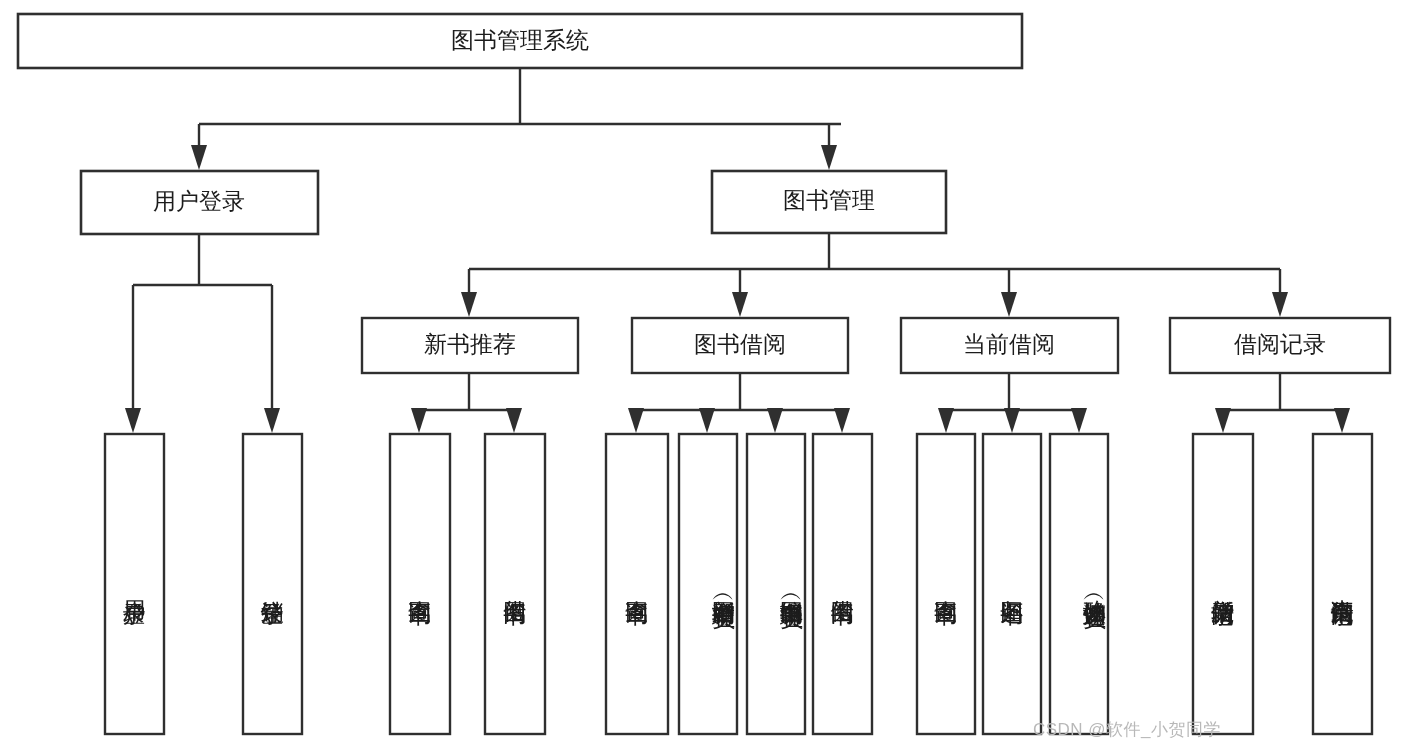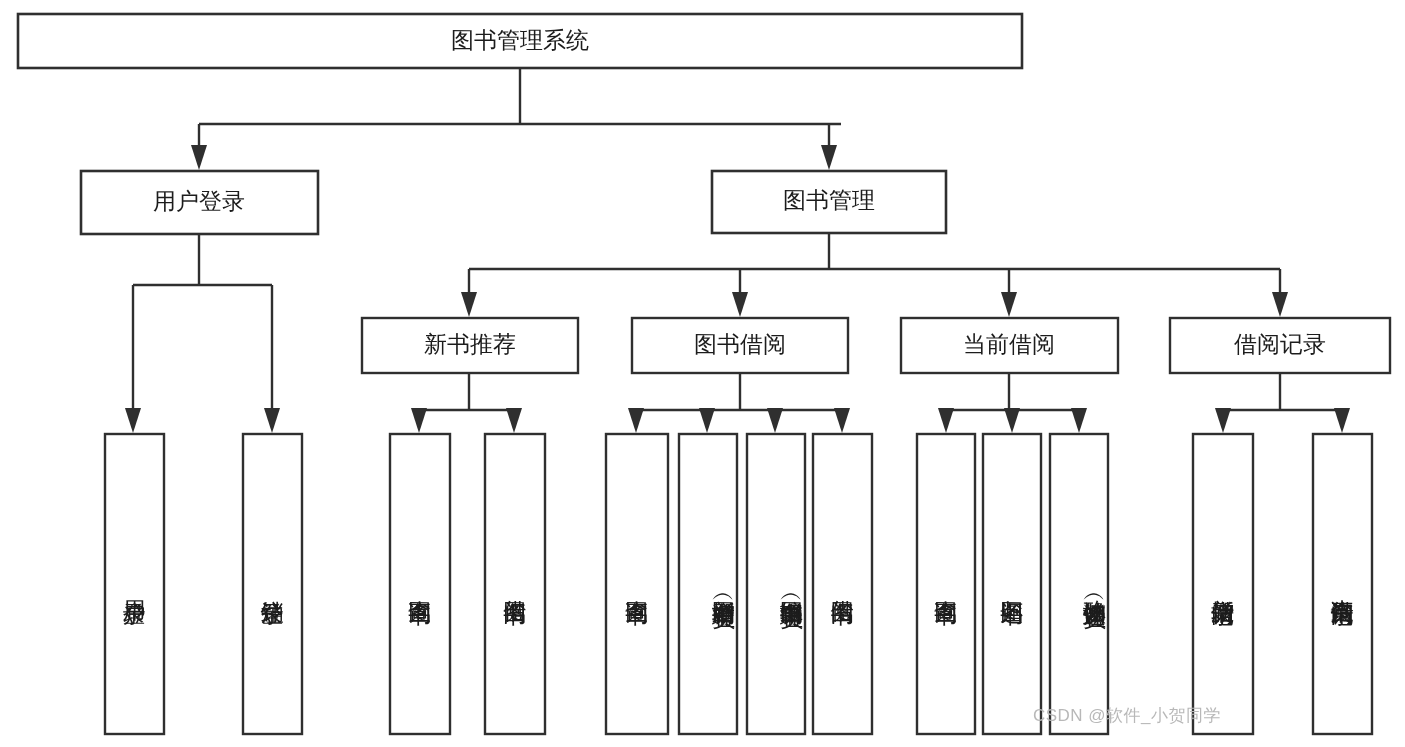--- a/index.html
+++ b/index.html
@@ -71,21 +71,21 @@
     letter-spacing: 1px;
     display: flex;
     align-items: center;
     justify-content: center;
     white-space: nowrap;
     pointer-events: none;
   }
   .watermark {
     position: absolute;
     right: 8px;
-    bottom: 20px;
+    bottom: 6px;
     font-family: "Liberation Sans", "DejaVu Sans", sans-serif;
     font-size: 17px;
     color: #b8b8b8;
     white-space: nowrap;
     letter-spacing: 0.5px;
   }
 </style>
 </head>
 <body>
 

